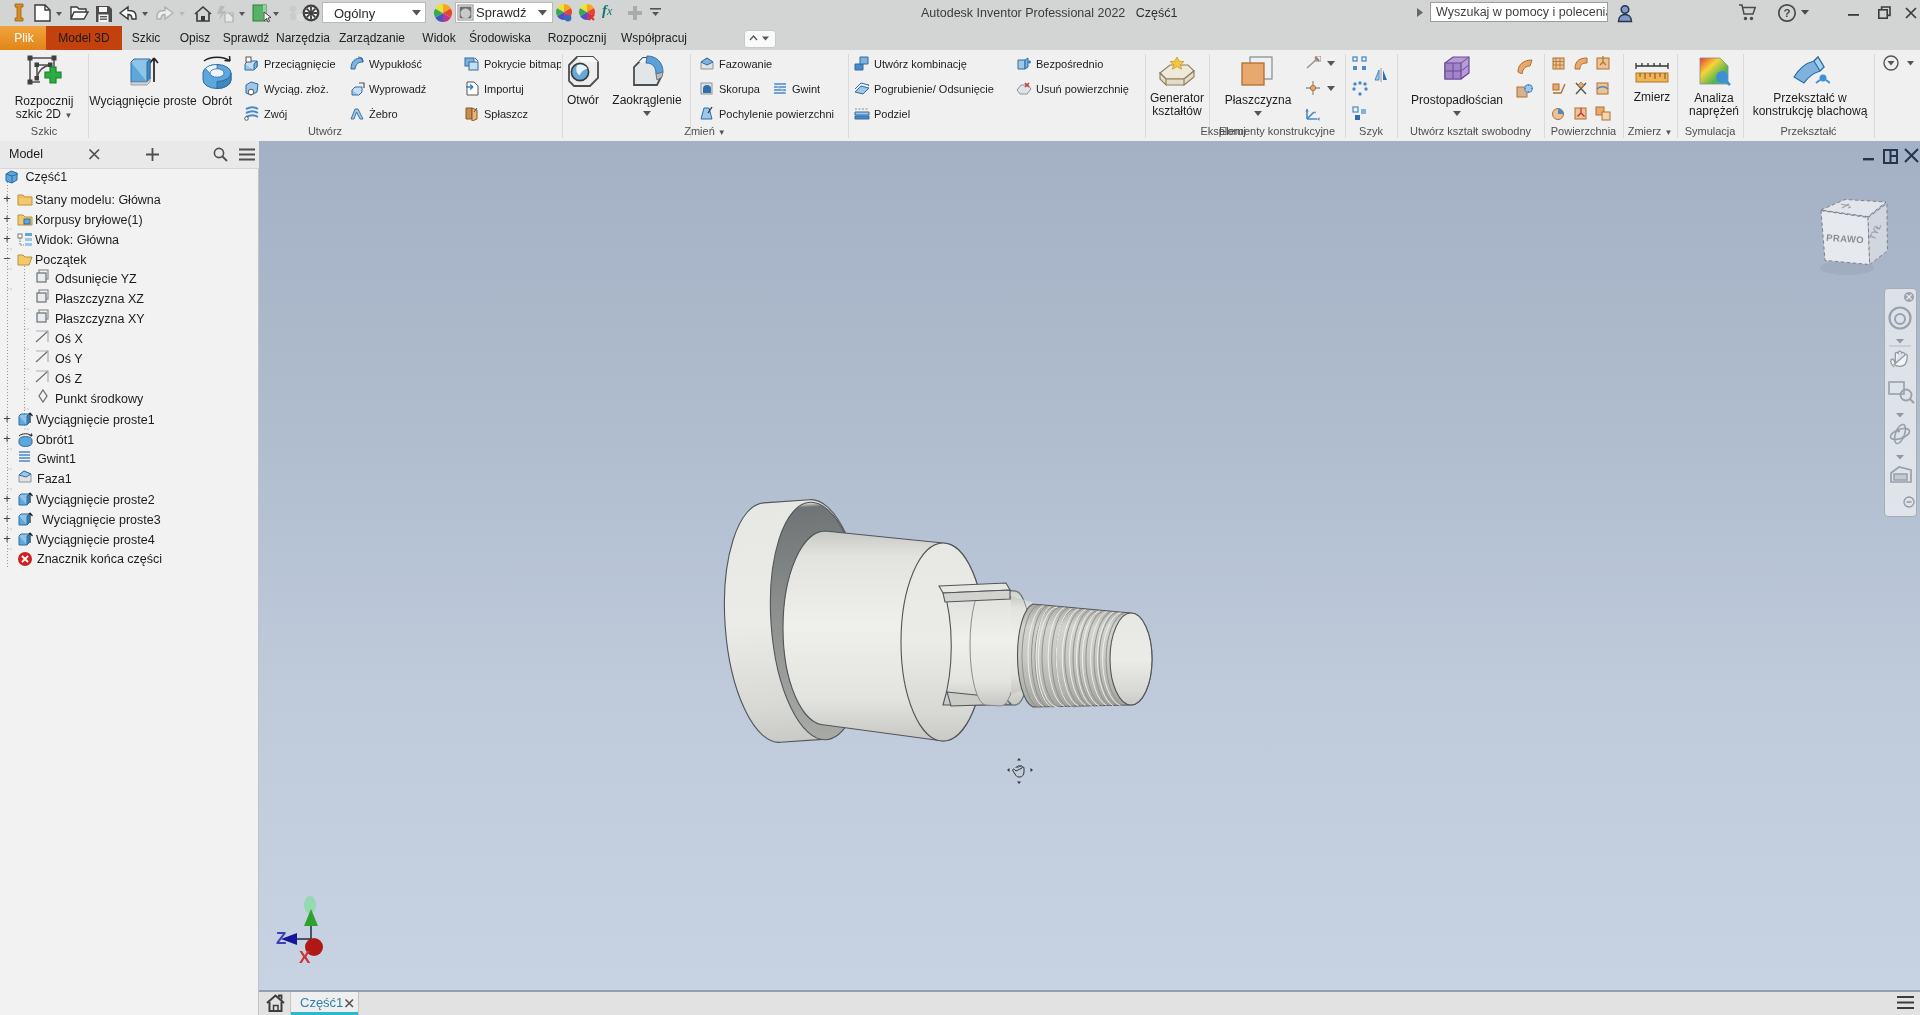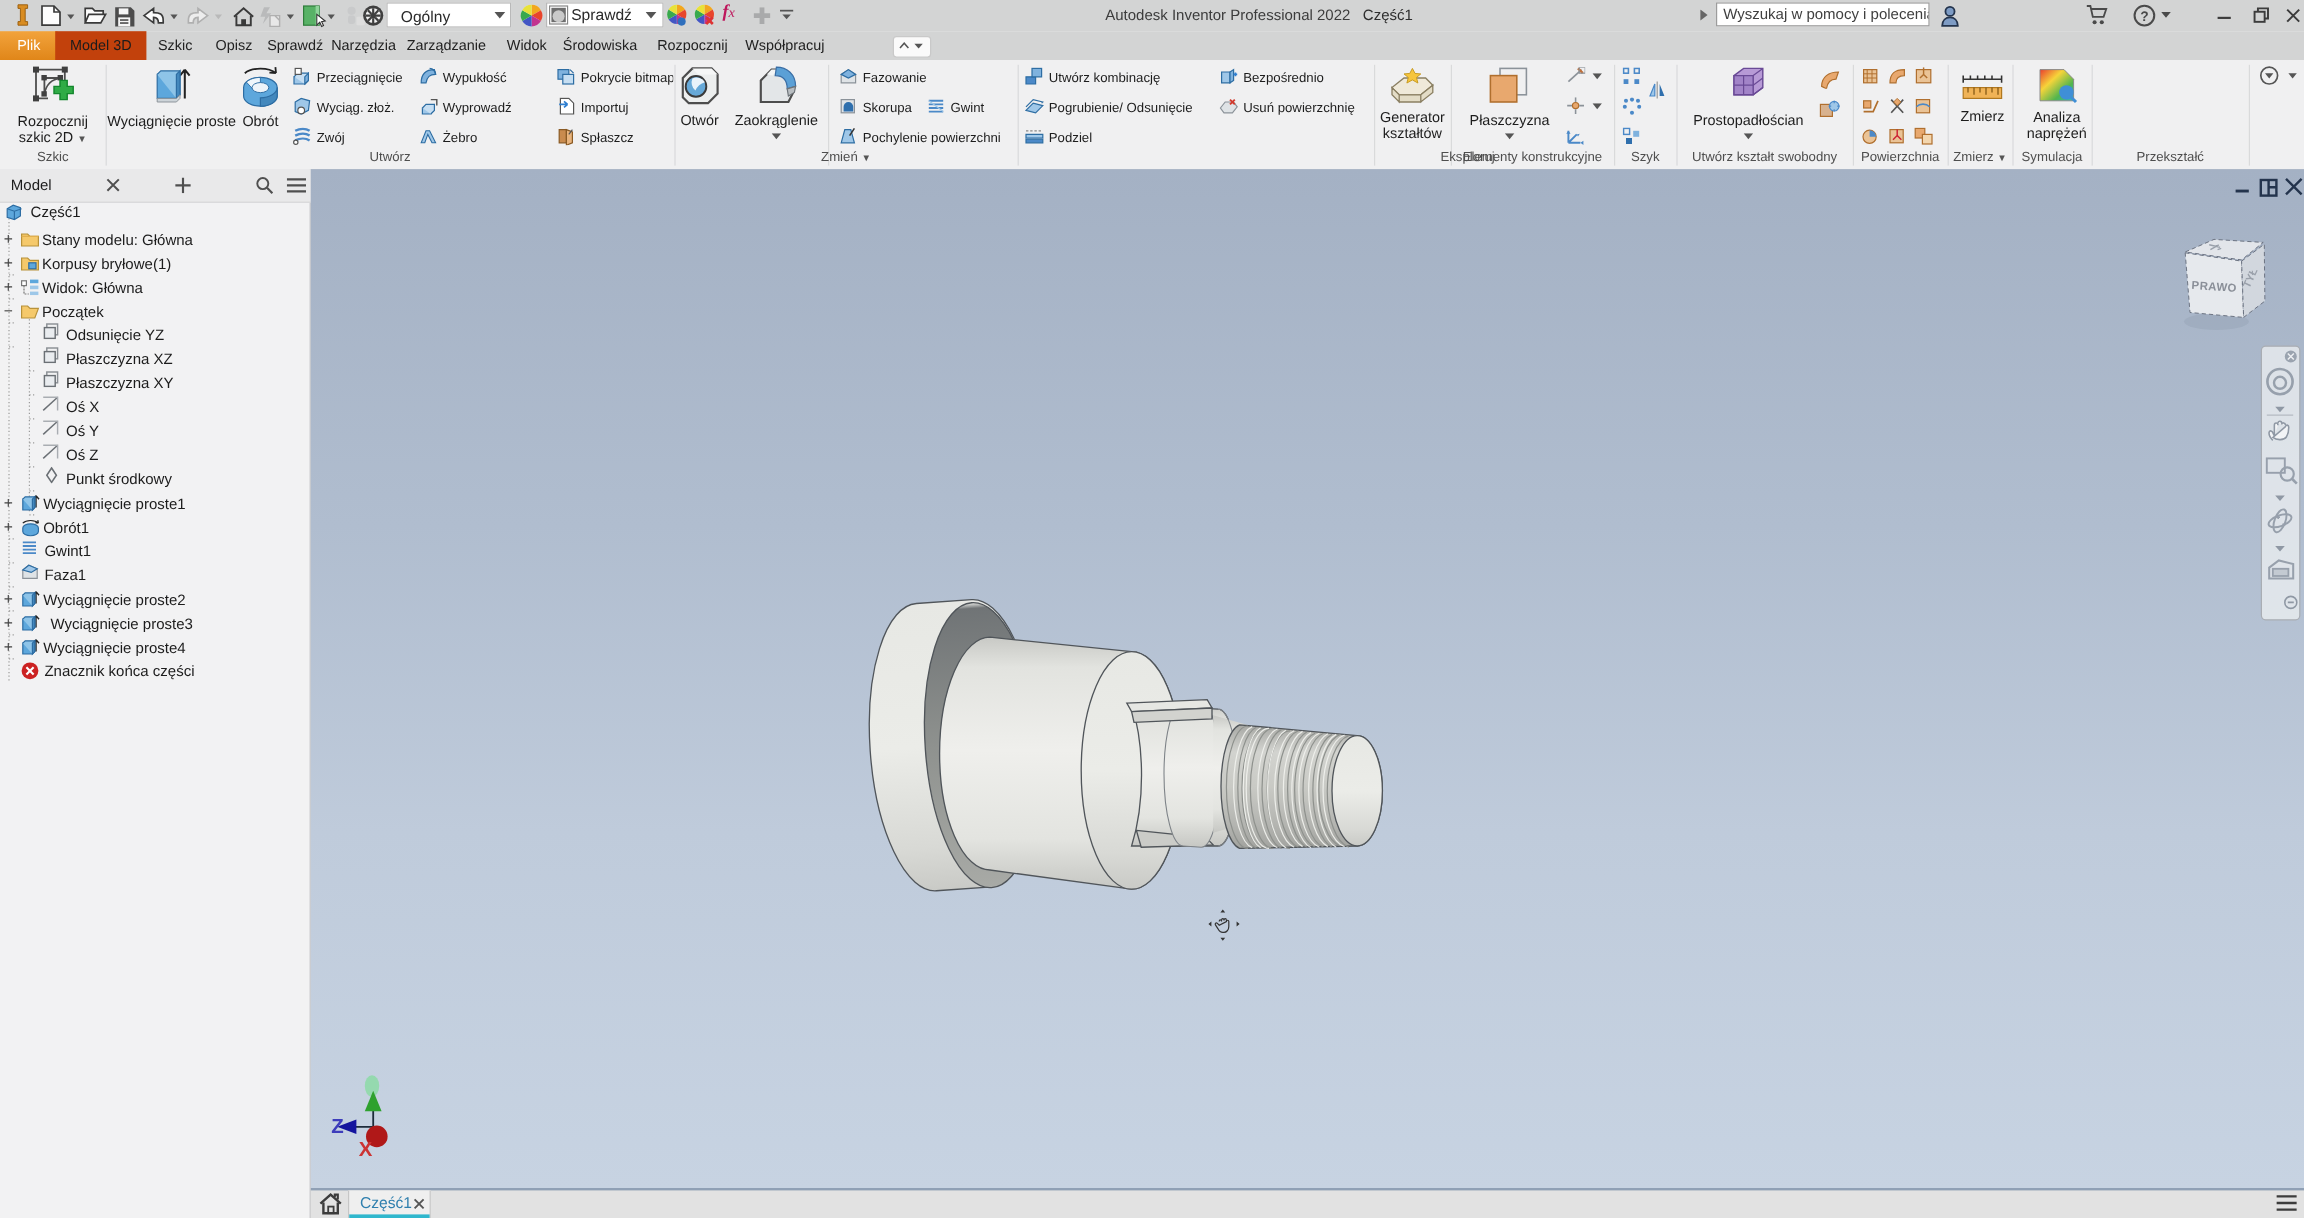--- a/index.html
+++ b/index.html
@@ -138,21 +138,21 @@
    <circle cx="9" cy="9" r="8" fill="#e8e8e8"></circle>
    <path d="M9 9 L9 1 A8 8 0 0 1 15.9 5 z" fill="#f2a71e"></path>
         <path d="M9 9 L15.9 5 A8 8 0 0 1 15.9 13 z" fill="#e8452c"></path>
    <path d="M9 9 L15.9 13 A8 8 0 0 1 9 17 z" fill="#c2338f"></path>
         <path d="M9 9 L9 17 A8 8 0 0 1 2.1 13 z" fill="#4356c4"></path>
    <path d="M9 9 L2.1 13 A8 8 0 0 1 2.1 5 z" fill="#39a94e"></path>
         <path d="M9 9 L2.1 5 A8 8 0 0 1 9 1 z" fill="#e8e239"></path>
    <path d="M10.5 11.5 l5.5 5.5 M16 11.5 l-5.5 5.5" stroke="#d33" stroke-width="2.2"></path>
   </g>
  </svg>
- <div class="abs" style="left:602px;top:2px;font-size:15px;font-style:italic;color:#be185d;font-family:'Liberation Serif',serif;"><b>f</b><span style="font-size:12px">x</span></div>
+ <div class="abs" style="left:602px;top:2px;font-size:15px;font-style:italic;color:#0f766e;font-family:'Liberation Serif',serif;"><b>f</b><span style="font-size:12px">x</span></div>
  <svg class="abs" style="left:628px;top:6px" width="14" height="14">
       <path d="M5 0 h4 v5 h5 v4 h-5 v5 h-4 v-5 H0 V5 h5 z" fill="#a9aaab"></path>
     </svg>
  <svg class="abs" style="left:650px;top:8px" width="12" height="9">
       <rect x="0" y="0" width="11" height="1.6" fill="#555"></rect>
       <path d="M2 4 h7 l-3.5 4 z" fill="#555"></path>
     </svg>
 
  <div class="abs" style="left:921px;top:0;height:26px;line-height:26px;font-size:12.5px;color:#3c3c3c;">Autodesk Inventor Professional 2022&nbsp;&nbsp;&nbsp;<span style="color:#2e2e2e">Część1</span></div>
 
@@ -547,20 +547,29 @@
             <stop offset="1" stop-color="#2fb3c9"></stop>
           </linearGradient>
         </defs>
    <path d="M3 3 h20 l8 8 v18 H3 z" fill="url(#ang)" stroke="#888" stroke-width="0.8"></path>
    <circle cx="25" cy="22" r="6" fill="#3f8fd6"></circle>
         <path d="M29 26 l4 4" stroke="#3f8fd6" stroke-width="2.5"></path>
   </svg>
   <div>Analiza<br>naprężeń</div>
  </div>
 
+ <div class="bigbtn" style="left:1748px;width:124px;top:3px;">
+  <svg class="bic" width="40" height="32" viewBox="0 0 40 32">
+   <path d="M4 22 C10 12 16 8 24 6 l4 -4 6 10 -4 4 c-6 2 -12 6 -16 12 z" fill="#7fb2de" stroke="#2d6da3" stroke-width="1.1"></path>
+   <path d="M24 6 l4 -4 6 10 -4 4 z" fill="#a9d0ec" stroke="#2d6da3" stroke-width="1.1"></path>
+   <circle cx="33" cy="23" r="3.5" fill="#3f8fd6"></circle>
+        <path d="M36 25 l4 3 M30 25 l-4 3" stroke="#3f8fd6" stroke-width="2"></path>
+  </svg>
+  <div>Przekształć w<br>konstrukcję blachową</div>
+ </div>
  <svg class="abs" style="left:1883px;top:5px" width="32" height="16" viewBox="0 0 32 16">
    <circle cx="8" cy="8" r="7" fill="none" stroke="#555" stroke-width="1.4"></circle>
    <path d="M4.5 6 h7 l-3.5 4.5 z" fill="#555"></path>
    <path d="M24 6 h7 l-3.5 4.5 z" fill="#555"></path>
  </svg>
 </div>
 <div class="abs" id="browser">
  <div id="browserhead">
    <div class="abs" style="left:9px;top:0;height:27px;line-height:27px;font-size:12.5px;color:#1c1c1c;">Model</div>
    <svg class="abs" style="left:88px;top:7px" width="13" height="13">

